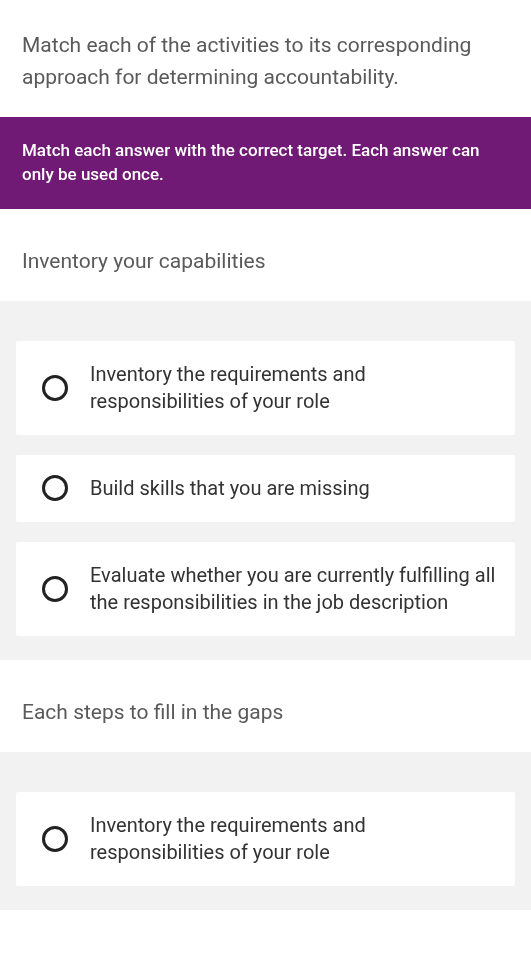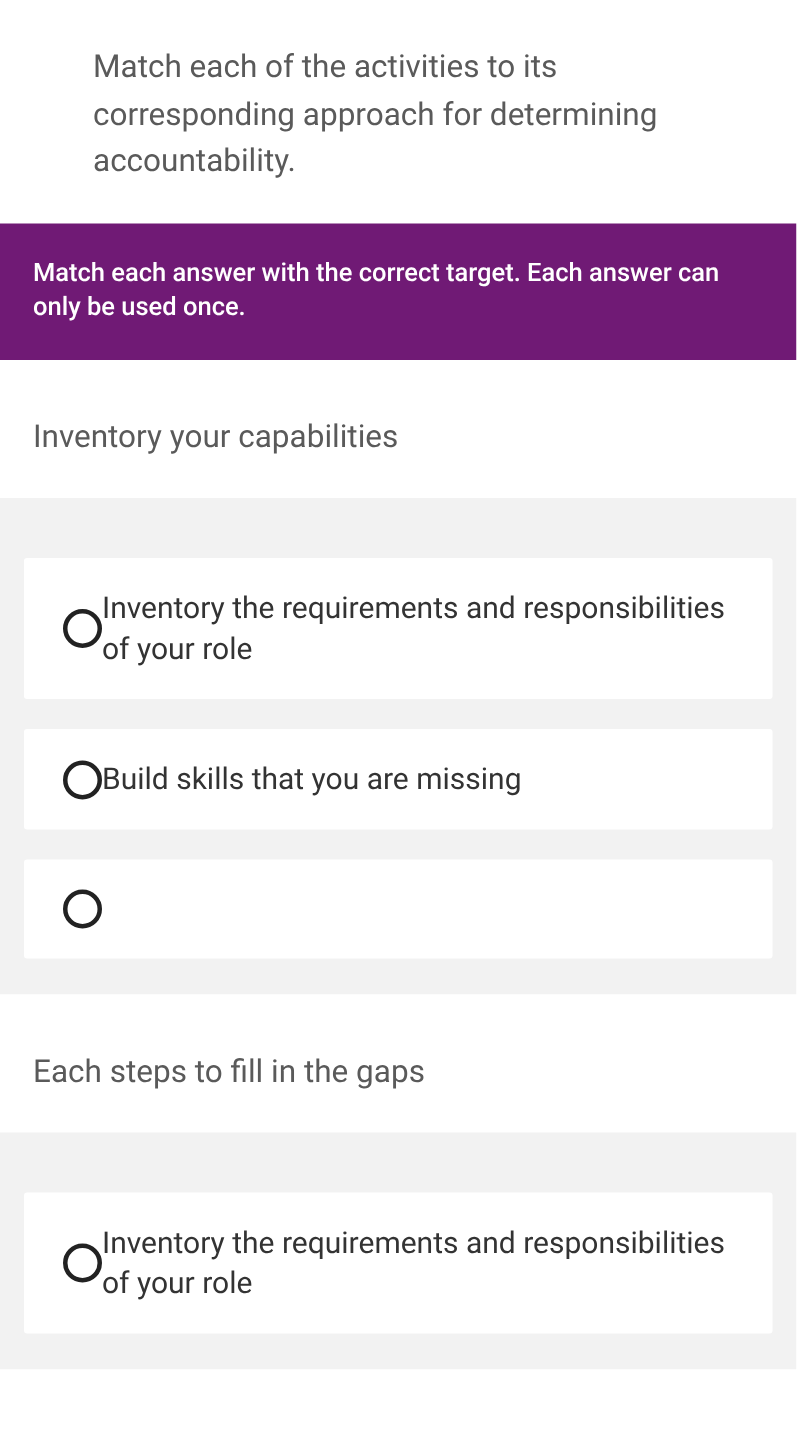--- a/index.html
+++ b/index.html
@@ -12,21 +12,20 @@
       width: 531px;
       background: #ffffff;
       color: #333;
     }
     .question-header {
       padding: 30px 22px 24px 22px;
       font-size: 21px;
       line-height: 1.5;
       color: #5a5a5a;
       background: #ffffff;
-      margin-left: 40px;
     }
     .instruction-bar {
       background: #701a75;
       color: #ffffff;
       padding: 22px 22px;
       font-size: 17px;
       line-height: 1.4;
       font-weight: 500;
     }
     .section-title {
@@ -40,20 +39,21 @@
       padding: 40px 16px 24px 16px;
       display: flex;
       flex-direction: column;
       gap: 20px;
     }
     .option-row {
       background: #ffffff;
       display: flex;
       align-items: center;
       padding: 20px 16px;
+      gap: 22px;
       border-radius: 2px;
     }
     .radio-circle {
       width: 26px;
       height: 26px;
       flex-shrink: 0;
       border: 3px solid #222;
       border-radius: 50%;
       background: transparent;
       cursor: pointer;
@@ -80,20 +80,21 @@
   <div class="option-row">
     <span class="radio-circle"></span>
     <span class="option-text">Inventory the requirements and responsibilities of your role</span>
   </div>
   <div class="option-row">
     <span class="radio-circle"></span>
     <span class="option-text">Build skills that you are missing</span>
   </div>
   <div class="option-row">
     <span class="radio-circle"></span>
+    <span class="option-text">Evaluate whether you are currently fulfilling all the responsibilities in the job description</span>
   </div>
 </div>
 
 <div class="section-title">Each steps to fill in the gaps</div>
 
 <div class="options-group">
   <div class="option-row">
     <span class="radio-circle"></span>
     <span class="option-text">Inventory the requirements and responsibilities of your role</span>
   </div>

